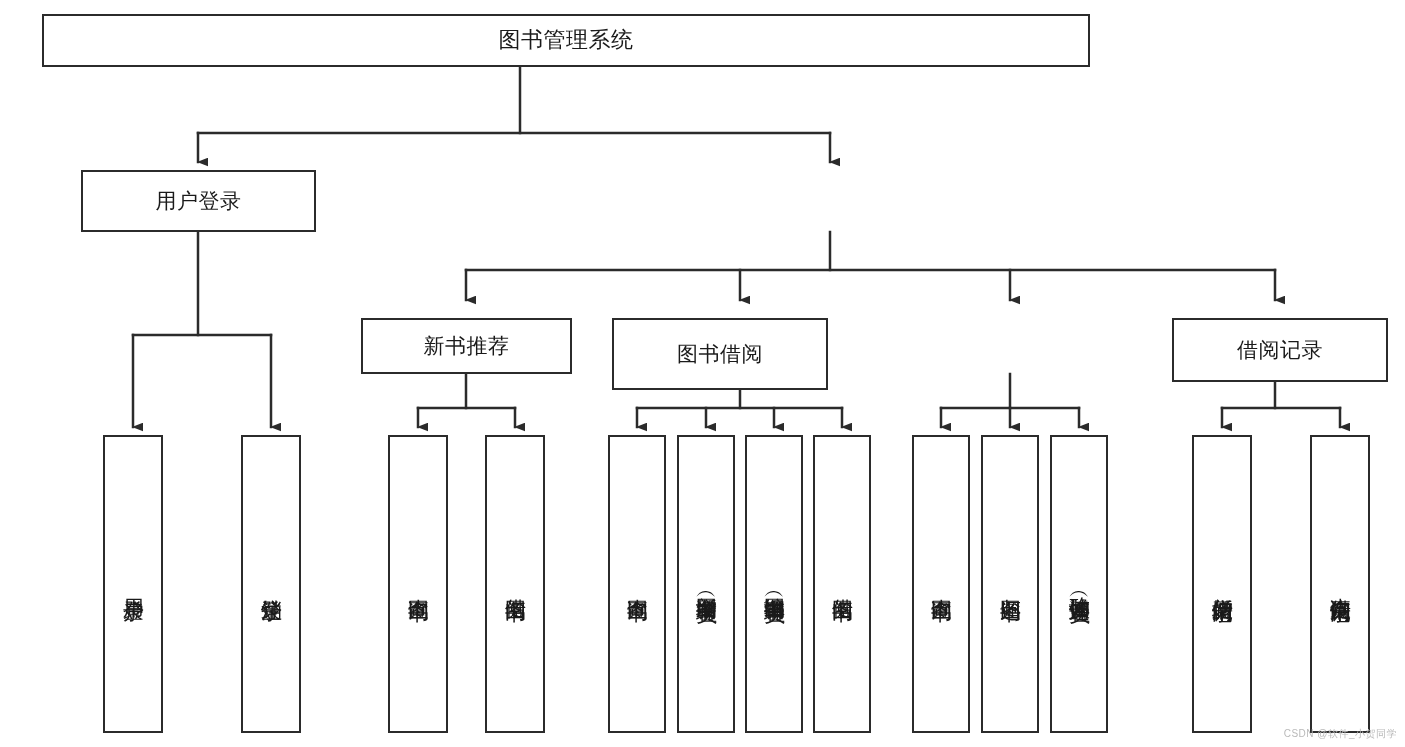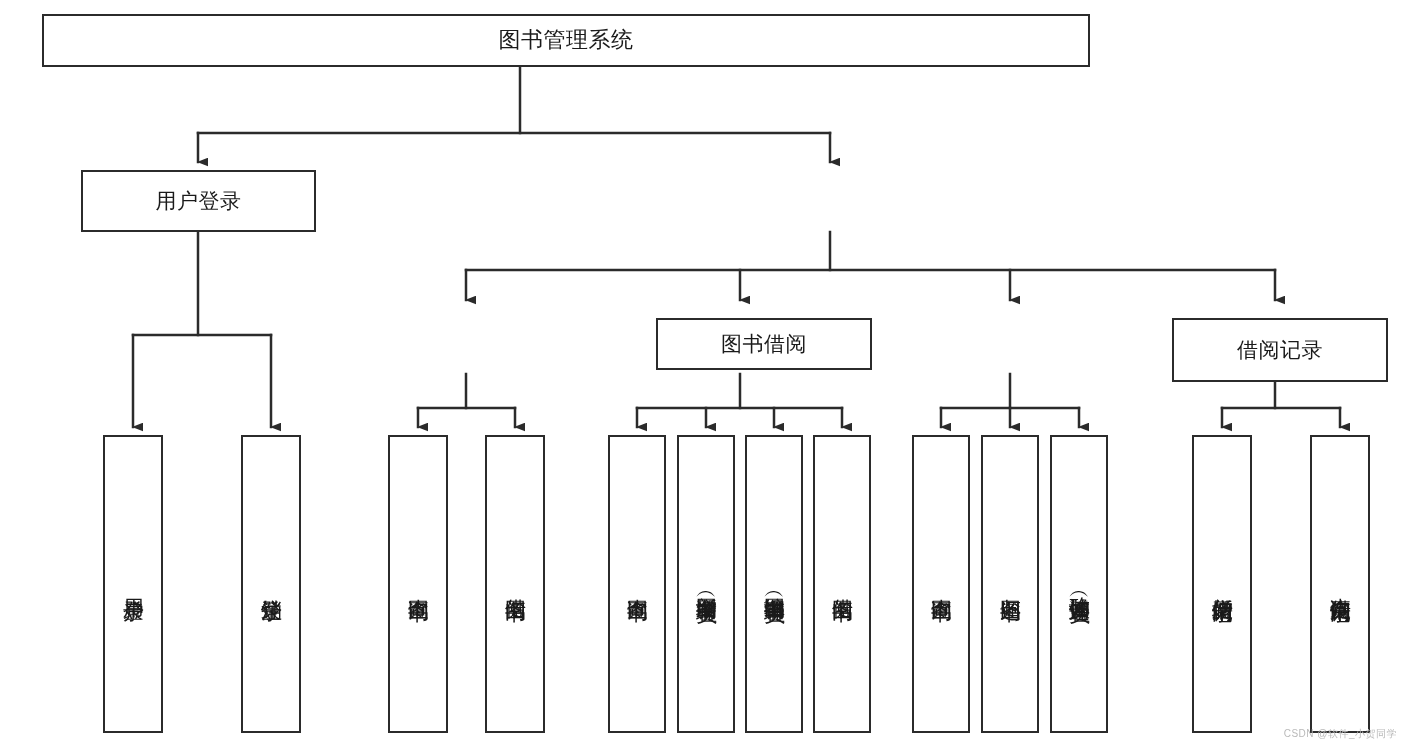--- a/index.html
+++ b/index.html
@@ -130,21 +130,24 @@
   </svg>
 
   <div class="node-box root" style="left:18px; top:14px; width:1048px; height:53px;margin-left:24px;">
     <span class="node-label-h">图书管理系统</span>
   </div>
 
   <div class="node-box" style="left:81px; top:170px; width:235px; height:62px;">
     <span class="node-label-h">用户登录</span>
   </div>
 
-  <div class="node-box" style="left:656px; top:318px; width:216px; height:52px;">
+  <div class="node-box" style="left:361px; top:318px; width:211px; height:56px;">
+    <span class="node-label-h">新书推荐</span>
+  </div>
+  <div class="node-box" style="left:612px; top:318px; width:216px; height:72px;">
     <span class="node-label-h">图书借阅</span>
   </div>
   <div class="node-box" style="left:1172px; top:318px; width:216px; height:64px;text-align:center;">
     <span class="node-label-h">借阅记录</span>
   </div>
 
   <div class="leaf-box" style="left:103px; top:435px; width:60px; height:298px;">
     <span class="leaf-label-v">用户登录</span>
   </div>
   <div class="leaf-box" style="left:241px; top:435px; width:60px; height:298px;">

